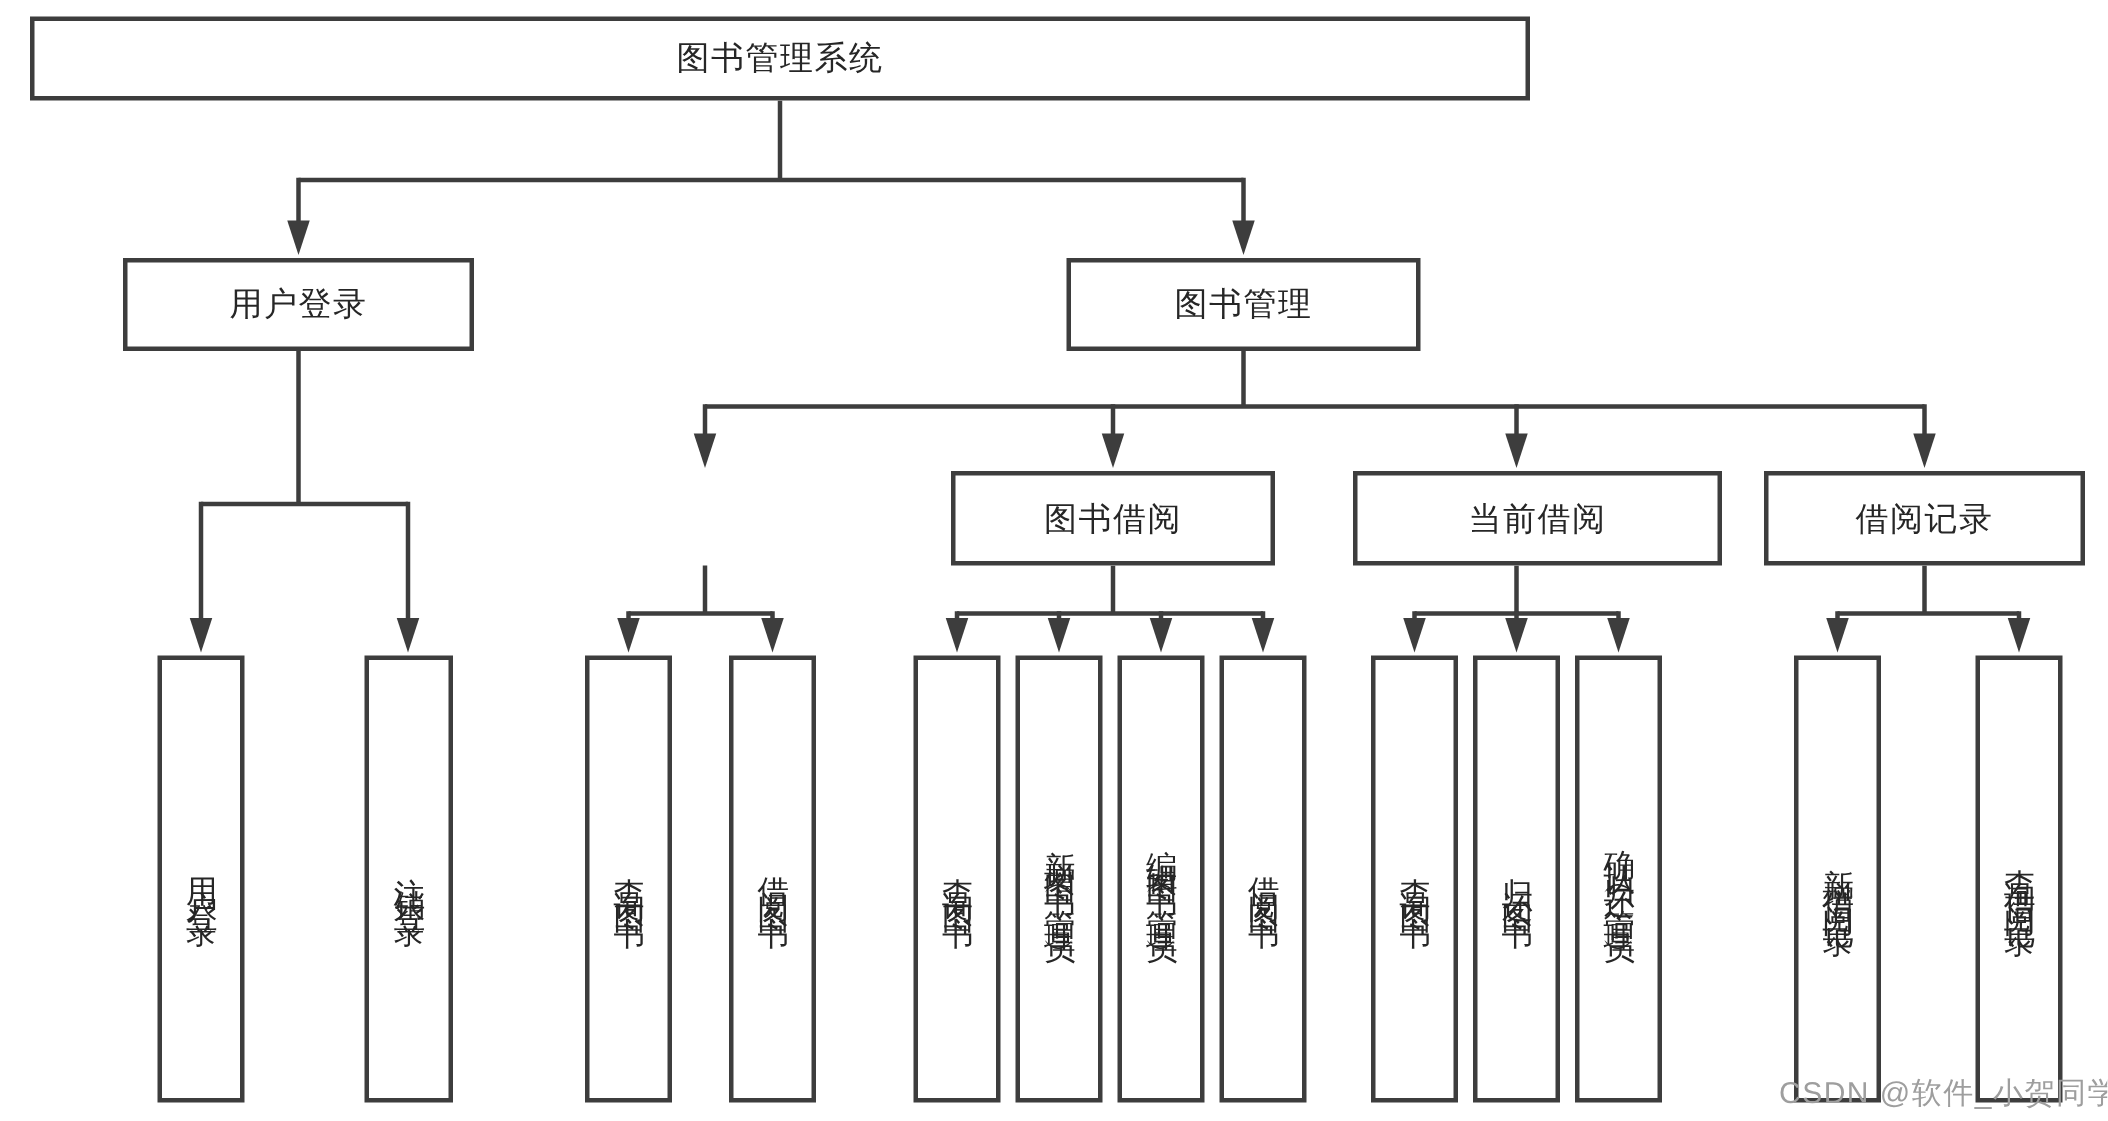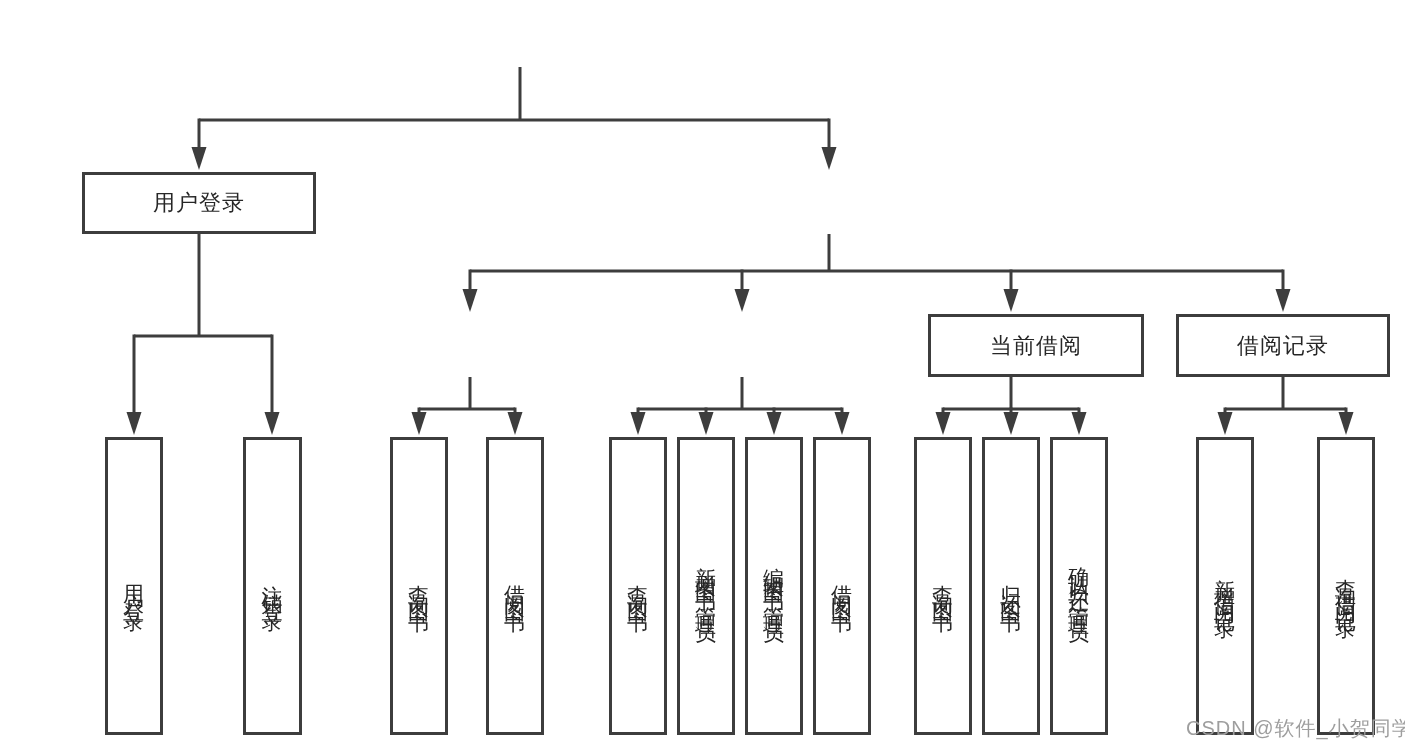--- a/index.html
+++ b/index.html
@@ -95,26 +95,35 @@
       <line x1="1079" y1="407.5" x2="1079" y2="416" stroke="#3d3d3d" stroke-width="3"></line>
       <polygon points="1071.5,412 1086.5,412 1079,435" fill="#3d3d3d"></polygon>
       <line x1="1283" y1="377" x2="1283" y2="409" stroke="#3d3d3d" stroke-width="3"></line>
       <line x1="1225" y1="409" x2="1346" y2="409" stroke="#3d3d3d" stroke-width="3"></line>
       <line x1="1225" y1="407.5" x2="1225" y2="416" stroke="#3d3d3d" stroke-width="3"></line>
       <polygon points="1217.5,412 1232.5,412 1225,435" fill="#3d3d3d"></polygon>
       <line x1="1346" y1="407.5" x2="1346" y2="416" stroke="#3d3d3d" stroke-width="3"></line>
       <polygon points="1338.5,412 1353.5,412 1346,435" fill="#3d3d3d"></polygon>
     </svg>
 
+  <div class="node hbox" style="left:20px;top:11px;width:1000px;height:56px;">
+    <span>图书管理系统</span>
+  </div>
 
   <div class="node hbox" style="left:82px;top:172px;width:234px;height:62px;">
     <span>用户登录</span>
   </div>
+  <div class="node hbox" style="left:711px;top:172px;width:236px;height:62px;">
+    <span>图书管理</span>
+  </div>
 
-  <div class="node hbox" style="left:902px;top:314px;width:216px;height:63px;margin-left:26px;">
+  <div class="node hbox" style="left:634px;top:314px;width:216px;height:63px;">
+    <span>图书借阅</span>
+  </div>
+  <div class="node hbox" style="left:902px;top:314px;width:246px;height:63px;">
     <span>当前借阅</span>
   </div>
   <div class="node hbox" style="left:1176px;top:314px;width:214px;height:63px;">
     <span>借阅记录</span>
   </div>
 
   <div class="node vbox" style="left:105px;top:437px;width:58px;height:298px;">
     <span>用户登录</span>
   </div>
   <div class="node vbox" style="left:243px;top:437px;width:59px;height:298px;">

